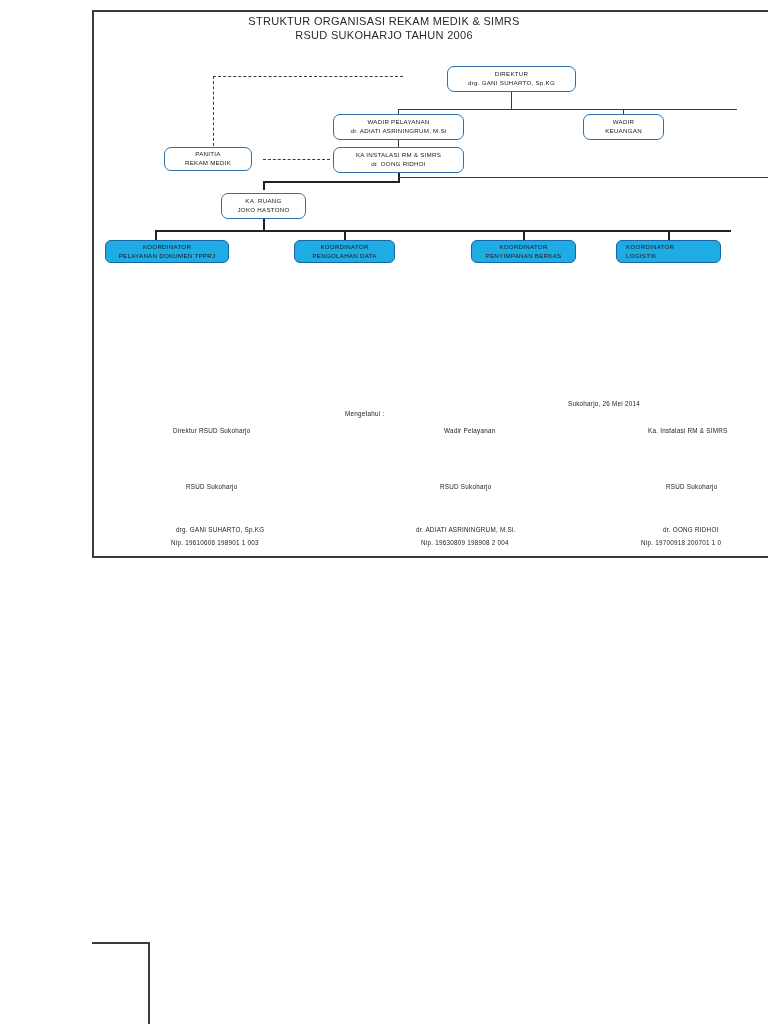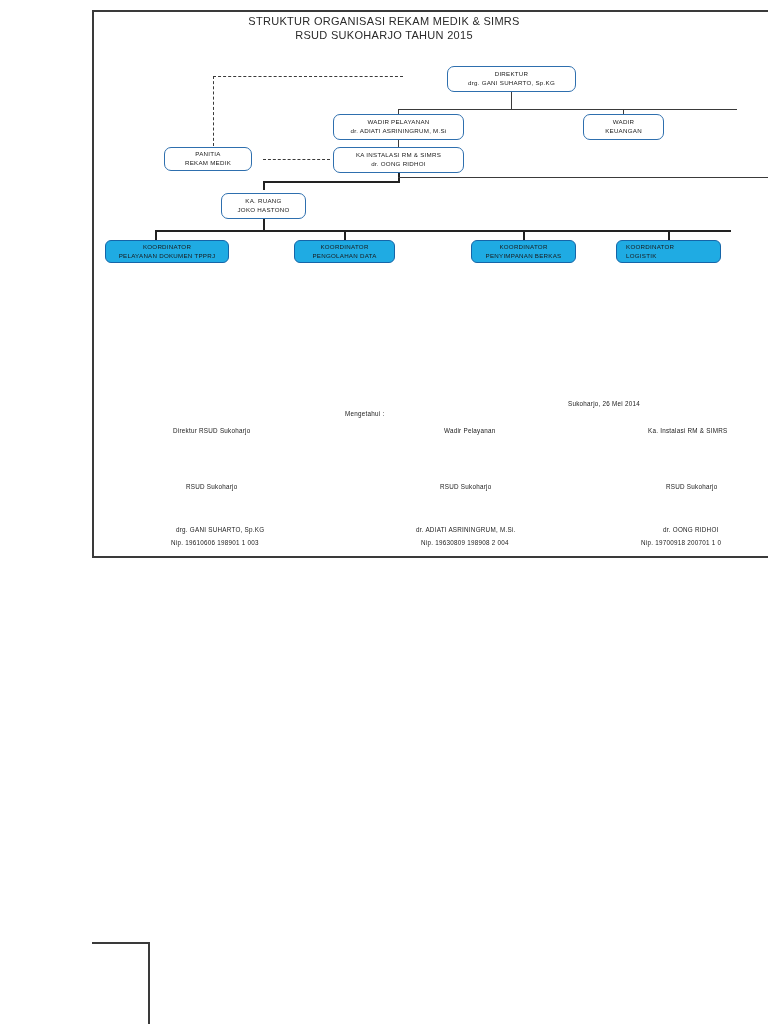--- a/index.html
+++ b/index.html
@@ -43,21 +43,21 @@
 
 <div id="sheet">
 
   <div class="rule h-rule" style="left:92px;top:10px;width:676px;"></div>
   <div class="rule v-rule" style="left:92px;top:10px;height:548px;"></div>
   <div class="rule h-rule" style="left:92px;top:556px;width:676px;"></div>
   <div class="rule h-rule" style="left:92px;top:942px;width:58px;"></div>
   <div class="rule v-rule" style="left:148px;top:942px;height:82px;"></div>
 
   <div class="title-line" style="left:184px;top:15px;width:400px;">STRUKTUR ORGANISASI REKAM MEDIK &amp; SIMRS</div>
-  <div class="title-line" style="left:184px;top:29px;width:400px;">RSUD SUKOHARJO TAHUN 2015</div>
+  <div class="title-line" style="left:184px;top:29px;width:400px;">RSUD SUKOHARJO TAHUN 2006</div>
 
   <div class="conn v" style="left:511px;top:92px;height:18px;"></div>
 
   <div class="conn h" style="left:398px;top:109px;width:339px;"></div>
 
   <div class="conn v" style="left:398px;top:109px;height:8px;"></div>
 
   <div class="conn v" style="left:623px;top:109px;height:8px;"></div>
 
   <div class="dash-h" style="left:213px;top:76px;width:190px;"></div>

